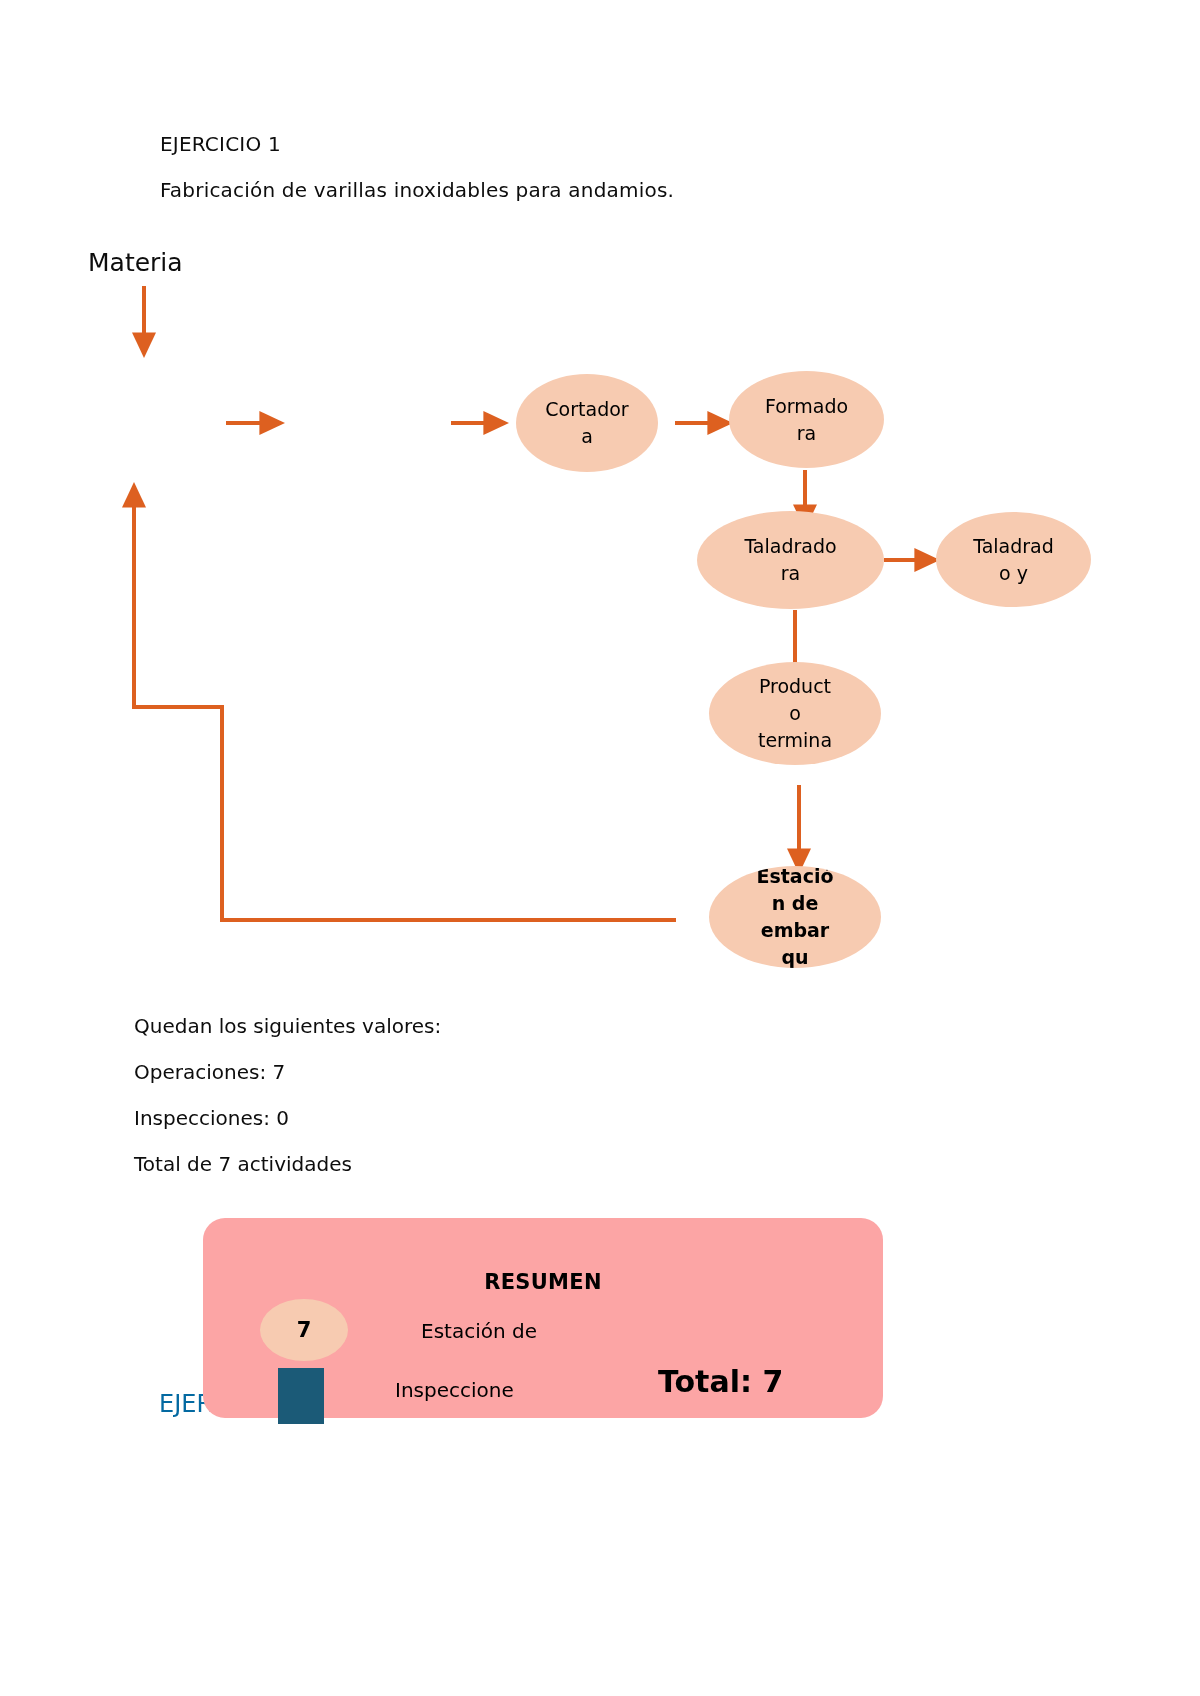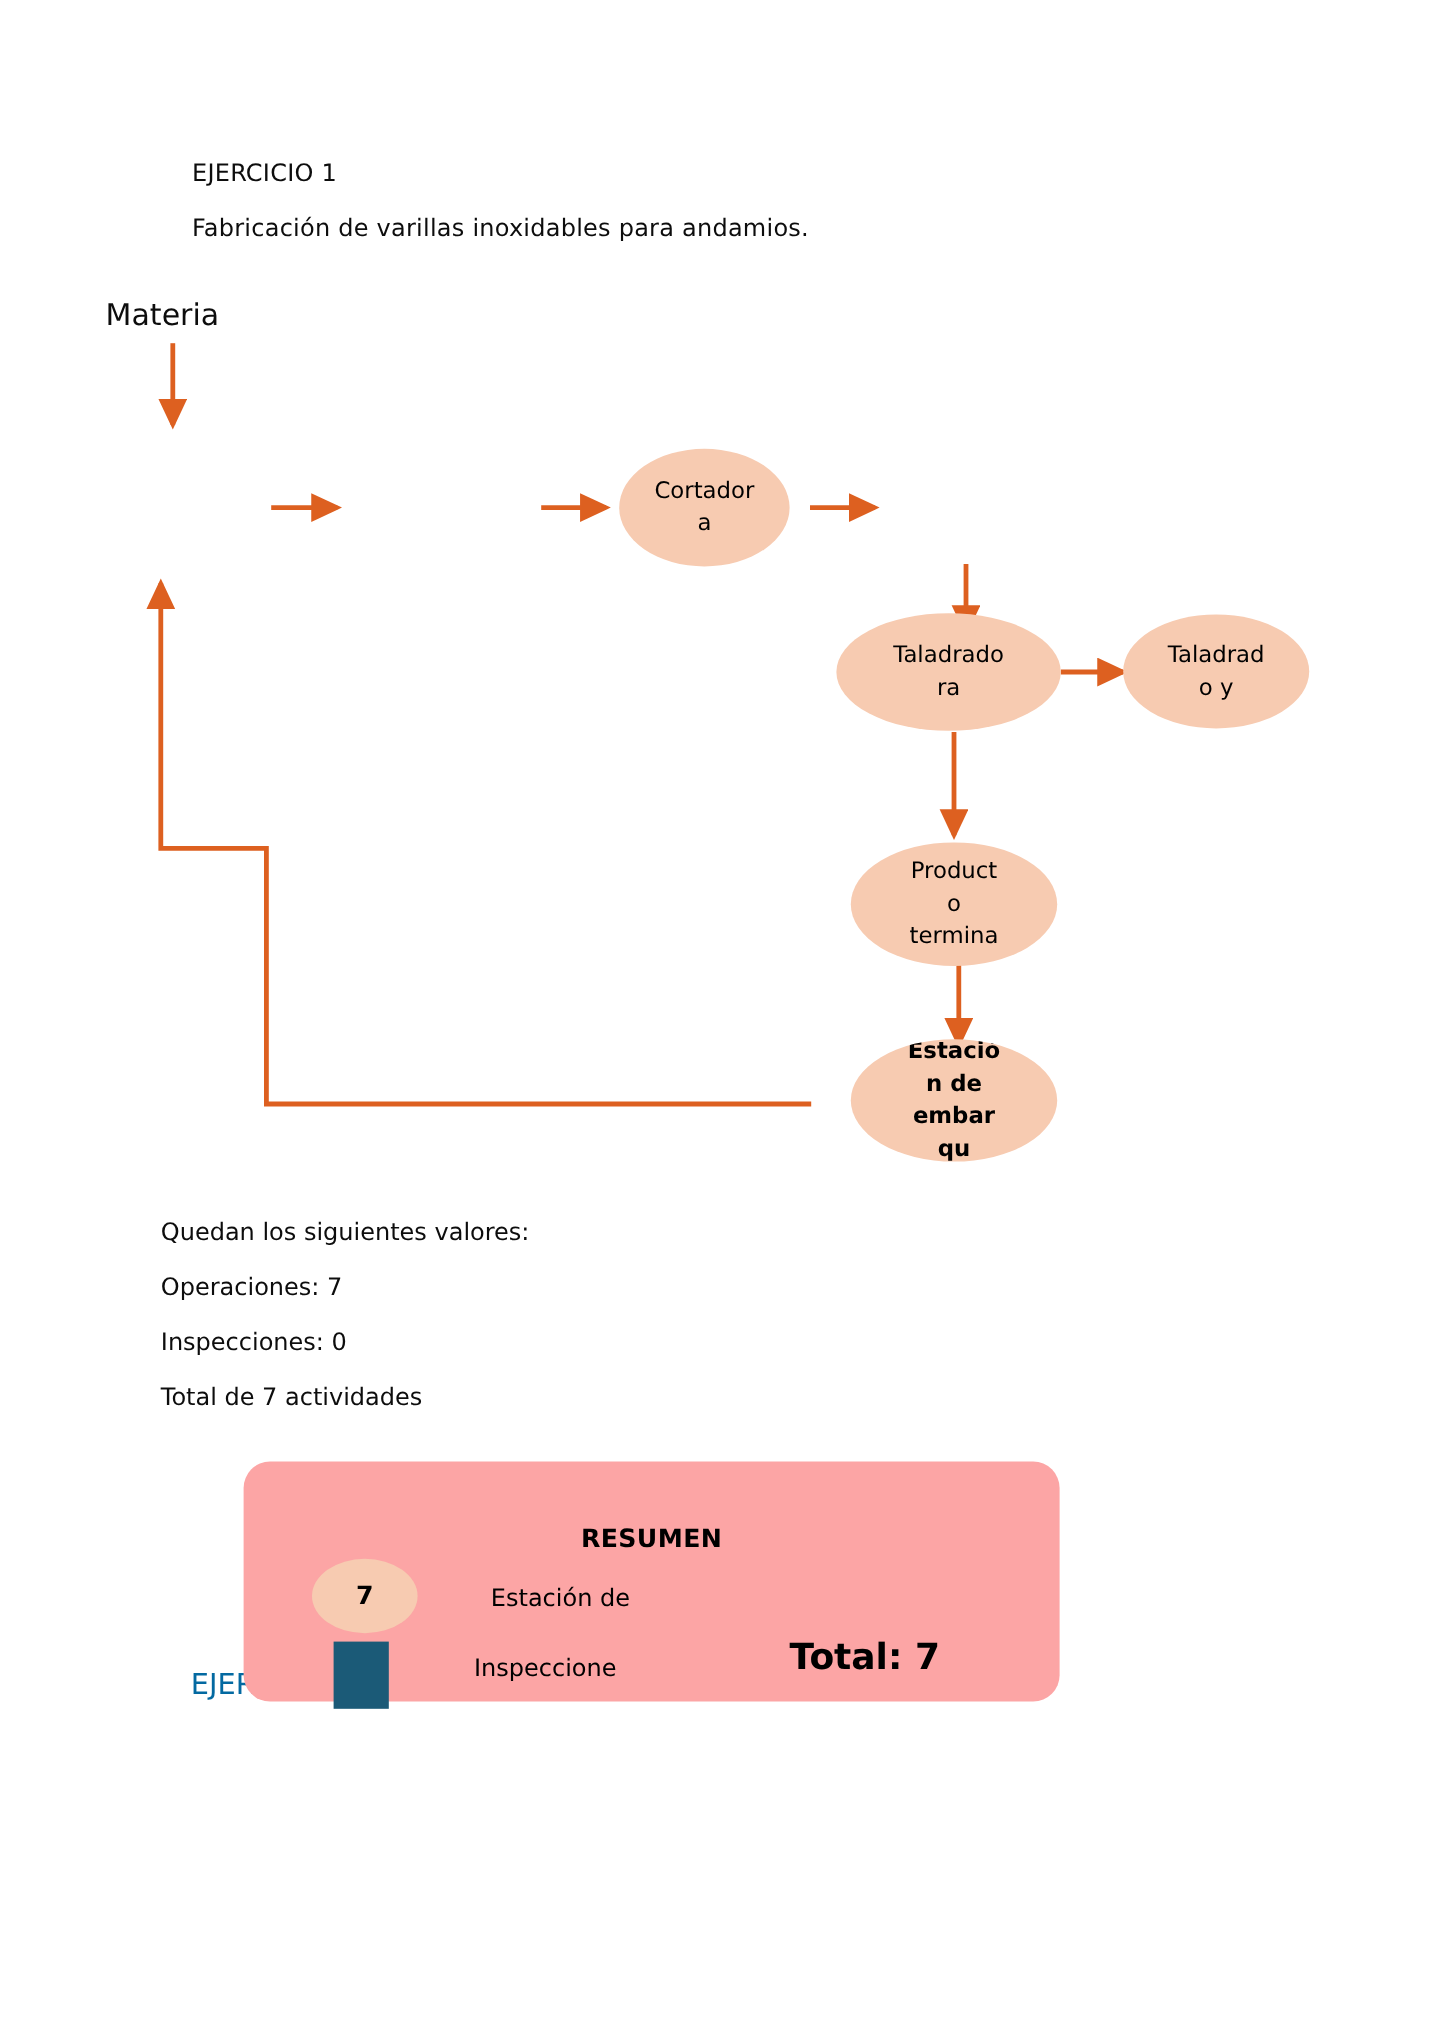--- a/index.html
+++ b/index.html
@@ -136,21 +136,21 @@
     width: 46px;
     height: 56px;
     background: #1b5a77;
   }
   .res-label {
     position: absolute;
     font-size: 20px;
     color: #000;
     white-space: nowrap;
   }
-  #res-label-0 { left: 206px; top: 101px; }
+  #res-label-0 { left: 218px; top: 101px; }
   #res-label-1 { left: 192px; top: 160px; }
   #res-total {
     position: absolute;
     left: 455px;
     top: 146px;
     font-size: 30px;
     font-weight: bold;
     color: #000;
     white-space: nowrap;
   }
@@ -192,30 +192,33 @@
     </svg>
 
     <div class="materia-label">Materia</div>
 
 
 
     <div class="node" style="left:516px; top:144px; width:142px; height:98px;">
       <span class="nlabel">Cortadora</span>
     </div>
 
+    <div class="node" style="left:729px; top:141px; width:155px; height:97px;">
+      <span class="nlabel">Formadora</span>
+    </div>
 
     <div class="node" style="left:697px; top:281px; width:187px; height:98px;">
       <span class="nlabel" style="width:100px;">Taladradora</span>
     </div>
 
     <div class="node" style="left:936px; top:282px; width:155px; height:95px;">
       <span class="nlabel" style="width:90px;">Taladrado y</span>
     </div>
 
-    <div class="node" style="left:709px; top:472px; width:172px; height:103px;">
+    <div class="node" style="left:709px; top:432px; width:172px; height:103px;">
       <span class="nlabel" style="width:80px;">Producto termina</span>
     </div>
 
     <div class="node" style="left:709px; top:636px; width:172px; height:102px;">
       <span class="nlabel" style="width:80px;font-weight:bold;">Estación de embarqu</span>
     </div>
   </div>
 
   <div class="para" id="para-0">Quedan los siguientes valores:</div>
   <div class="para" id="para-1">Operaciones: 7</div>

